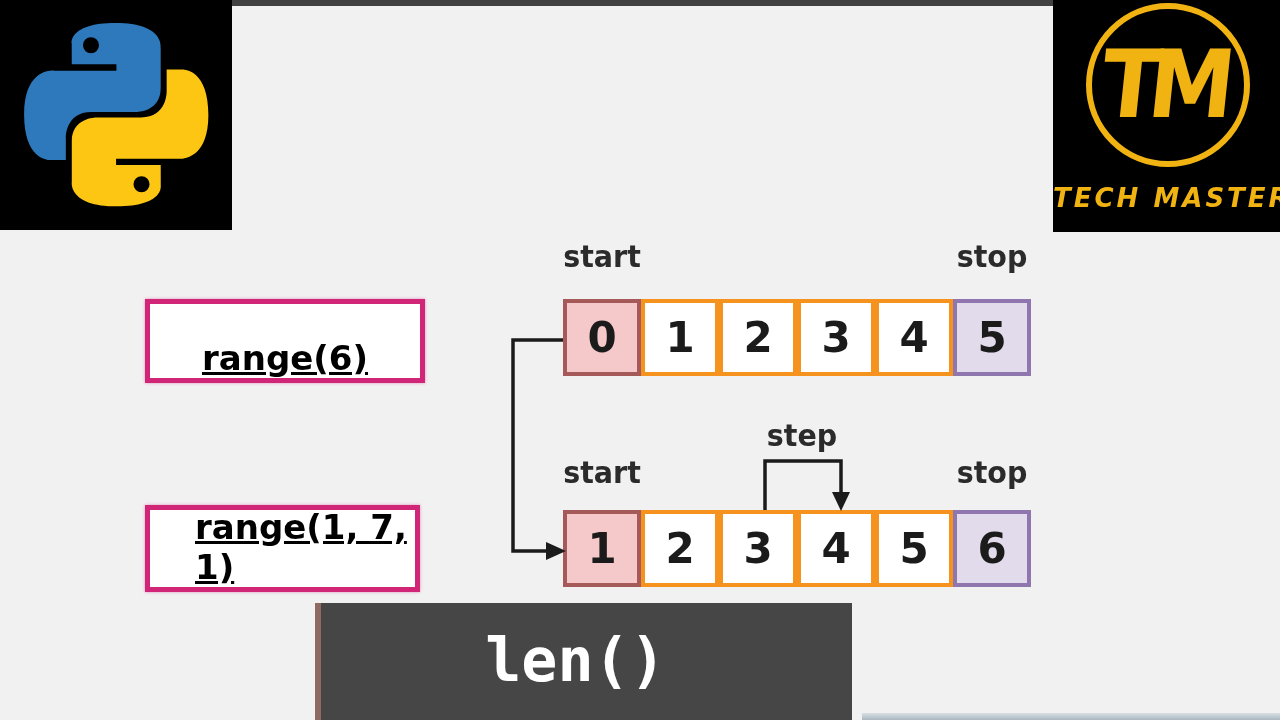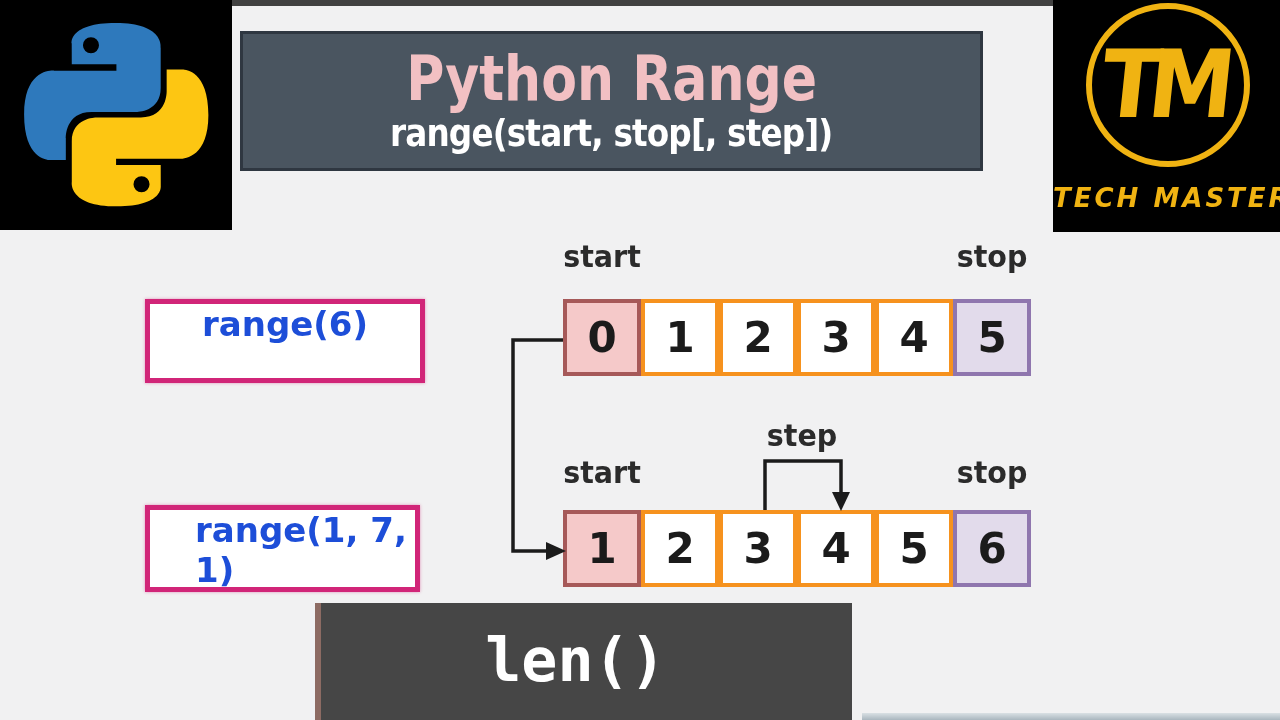--- a/index.html
+++ b/index.html
@@ -53,23 +53,24 @@
   }
   .tm-name {
     position:absolute; left:0; top:183px; width:100%;
     text-align:center; color:#f0b312; font-size:26px; font-weight:bold;
     font-style:italic; letter-spacing:3px; white-space:nowrap;
   }
 
   
   .code-box {
     position:absolute; background:#fff; border:5px solid #d12578;
-    display:flex; align-items:flex-start; justify-content:center;
-    font-weight:bold; color:#1d4ed8; font-size:34px;
+    display:flex; align-items:flex-end; justify-content:center;
+    font-weight:bold; color:#000000; font-size:34px;
     box-shadow:0 0 3px rgba(209,37,120,.45);
+    text-decoration:underline;
   }
   .code-box.r1 { left:145px; top:299px; width:280px; height:84px; }
   .code-box.r2 { left:145px; top:505px; width:275px; height:87px;padding-left:45px; }
 
   
   .cell-row { position:absolute; display:flex; }
   .cell-row.r1 { left:563px; top:299px; }
   .cell-row.r2 { left:563px; top:510px; }
   .cell {
     width:78px; height:77px; border:4px solid #f6921e; background:#fff;
@@ -114,24 +115,20 @@
 
   <div class="top-strip"></div>
 
   <div class="python-box">
     <svg viewBox="0 0 255 255">
       <path fill="#2e79bc" fill-rule="evenodd" d="M126.916.072c-64.832 0-60.784 28.115-60.784 28.115l.072 29.128h61.868v8.745H41.631S.145 61.355.145 126.77c0 65.417 36.21 63.097 36.21 63.097h21.61v-30.356s-1.165-36.21 35.632-36.21h61.362s34.475.557 34.475-33.319V33.97S194.67.072 126.916.072zM92.802 19.66a11.12 11.12 0 0 1 11.13 11.13 11.12 11.12 0 0 1-11.13 11.13 11.12 11.12 0 0 1-11.13-11.13 11.12 11.12 0 0 1 11.13-11.13z"></path>
       <path fill="#fdc612" fill-rule="evenodd" d="M128.757 254.126c64.832 0 60.784-28.115 60.784-28.115l-.072-29.127H127.6v-8.745h86.441s41.486 4.705 41.486-60.712c0-65.416-36.21-63.096-36.21-63.096h-21.61v30.355s1.165 36.21-35.632 36.21h-61.362s-34.475-.557-34.475 33.32v56.013s-5.235 33.897 62.518 33.897zm34.114-19.586a11.12 11.12 0 0 1-11.13-11.13 11.12 11.12 0 0 1 11.13-11.131 11.12 11.12 0 0 1 11.13 11.13 11.12 11.12 0 0 1-11.13 11.13z"></path>
     </svg>
   </div>
 
-  <div class="header-box">
-    <div class="header-title">Python Range</div>
-    <div class="header-subtitle">range(start, stop[, step])</div>
-  </div>
 
   <div class="tm-box">
     <div class="tm-circle">
       <span class="tm-monogram">TM</span>
     </div>
     <div class="tm-name">TECH MASTER</div>
   </div>
 
   <div class="code-box r1">
     <span>range(6)</span>

